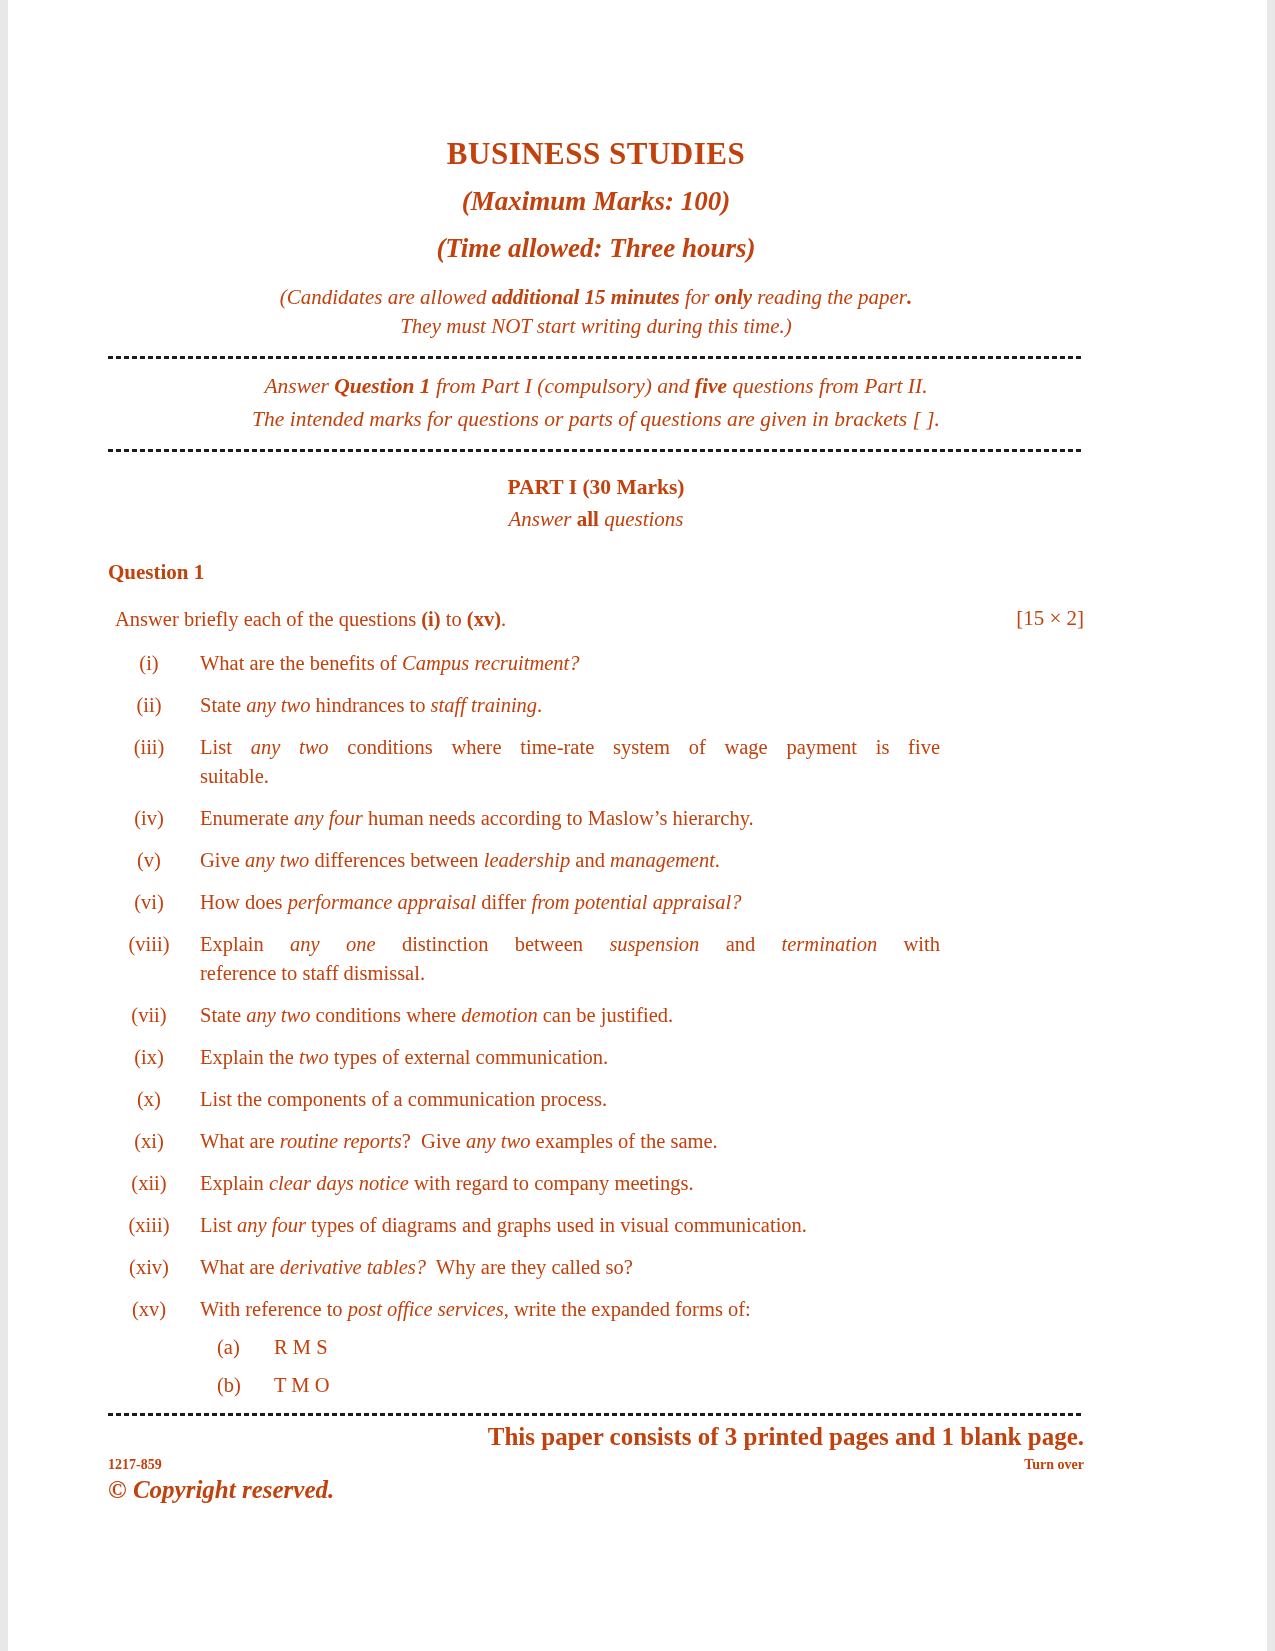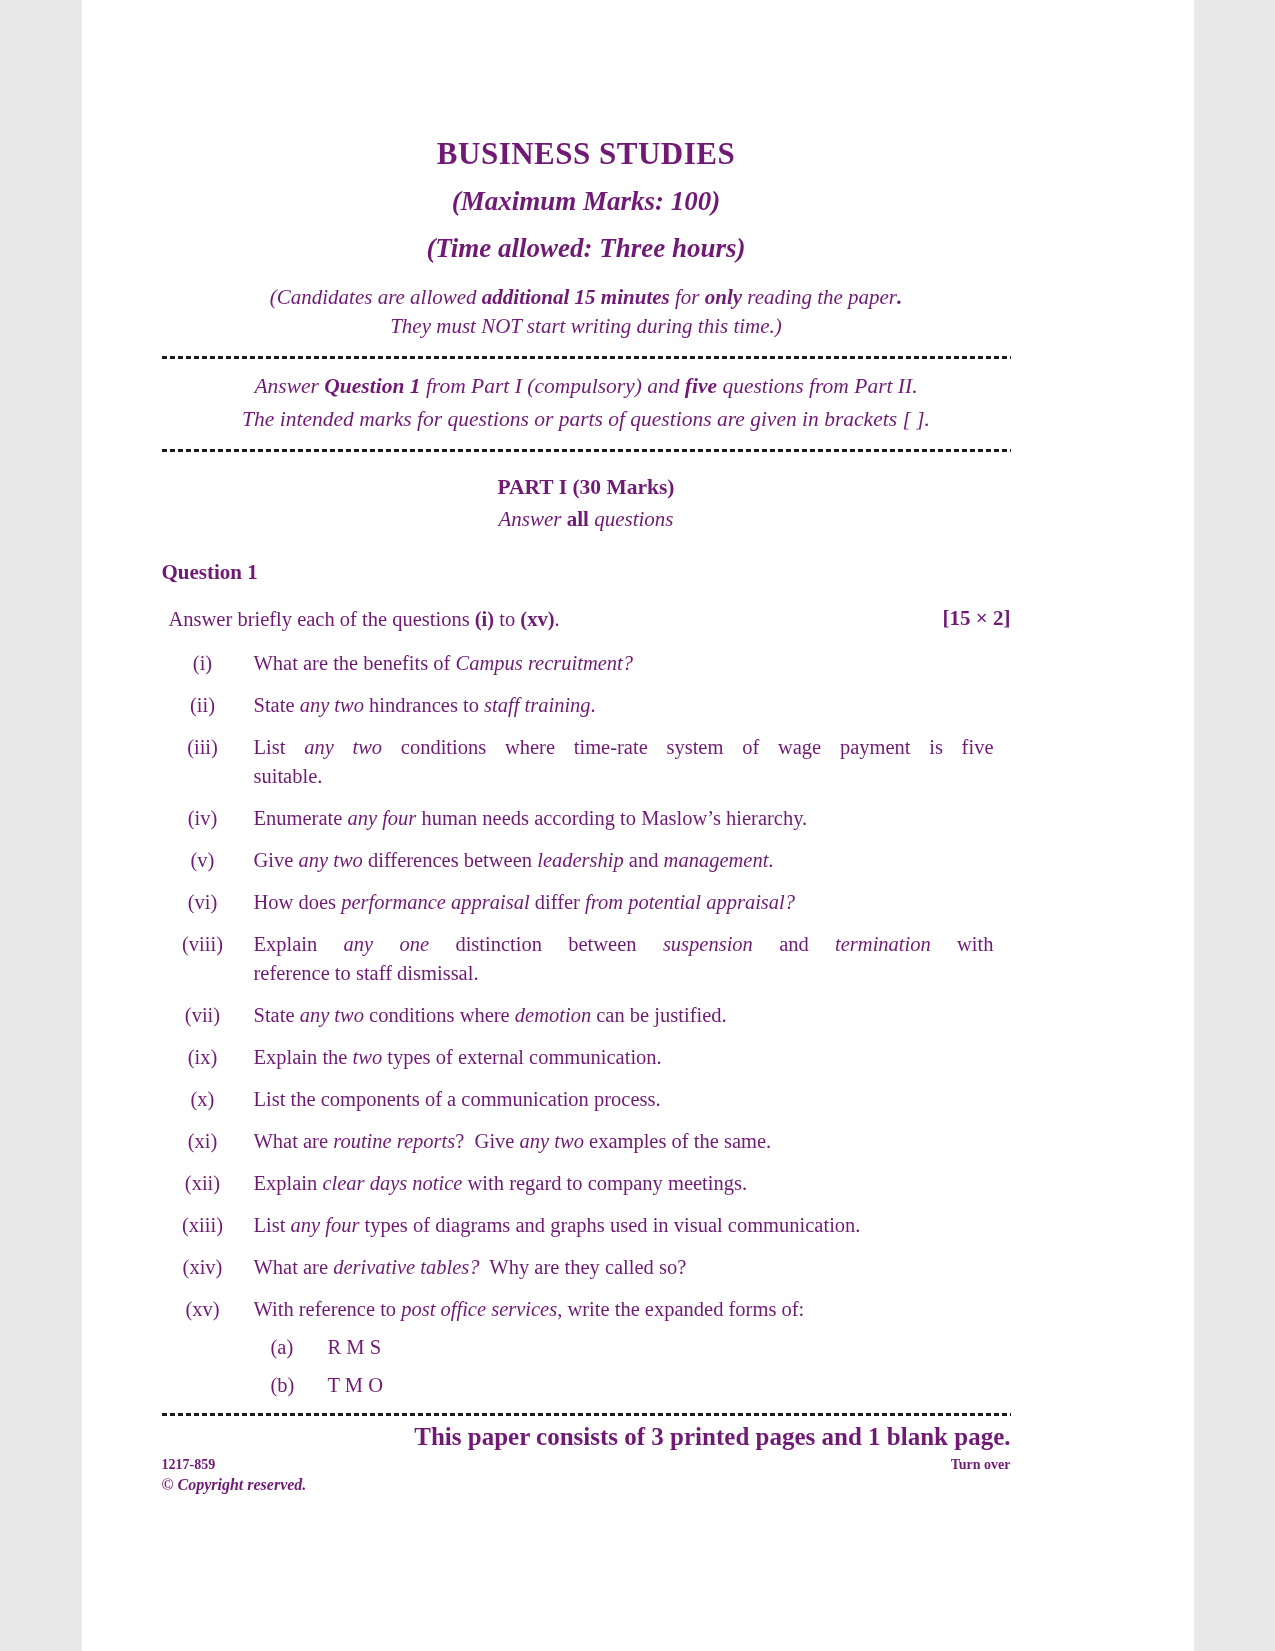--- a/index.html
+++ b/index.html
@@ -1,25 +1,25 @@
 <!DOCTYPE html>
 <html><head>
 <meta charset="utf-8">
 <style>
   html, body { margin: 0; padding: 0; background: #e8e8e8; }
   .page {
     position: relative;
-    width: 1112px;
+    width: 1259px;
     height: 1651px;
     margin: 0 auto;
     background: #ffffff;
-    color: #701a75;
+    color: #c2410c;
     font-family: "Liberation Serif", serif;
     box-sizing: border-box;
-    padding: 136px 183px 0 80px;
+    padding: 136px 183px 0 100px;
     overflow: hidden;
   }
   .s-i  { font-style: italic; }
   .s-b  { font-weight: bold; }
   .s-bi { font-weight: bold; font-style: italic; }
 
   .title {
     margin: 0 0 14px 0;
     text-align: center;
     font-size: 31px;
@@ -67,21 +67,21 @@
     font-weight: bold;
   }
   .intro-row {
     margin-top: 21px;
     display: flex;
     justify-content: space-between;
     align-items: flex-end;
     font-size: 20.5px;
     padding-left: 7px;
   }
-  .marks { font-weight: bold; font-size: 21px; }
+  .marks { font-weight: normal; font-size: 21px; }
   .items { margin-top: 18px; font-size: 20.5px; }
   .item { display: flex; margin-bottom: 13px; }
   .item-num { width: 82px; flex: none; text-align: center; line-height: 29px; }
   .item-text { margin-left: 10px; width: 740px; line-height: 29px; }
   .line.jfull { text-align: justify; text-align-last: justify; }
   .sub { display: flex; margin-top: 9px; padding-left: 17px; }
   .sub-num { width: 57px; flex: none; }
   .dash.foot { margin: 11px 0 0 0; }
   .foot-note {
     margin-top: 7px;
@@ -91,21 +91,21 @@
   }
   .foot-row {
     margin-top: 6px;
     display: flex;
     justify-content: space-between;
     font-size: 14px;
     font-weight: bold;
   }
   .copyright {
     margin-top: 3px;
-    font-size: 16px;
+    font-size: 25px;
     font-weight: bold;
     font-style: italic;
   }
 </style>
 </head>
 <body>
 
 <div class="page">
   <h1 class="title">BUSINESS STUDIES</h1>
   <div class="meta">(Maximum Marks: 100)</div>

